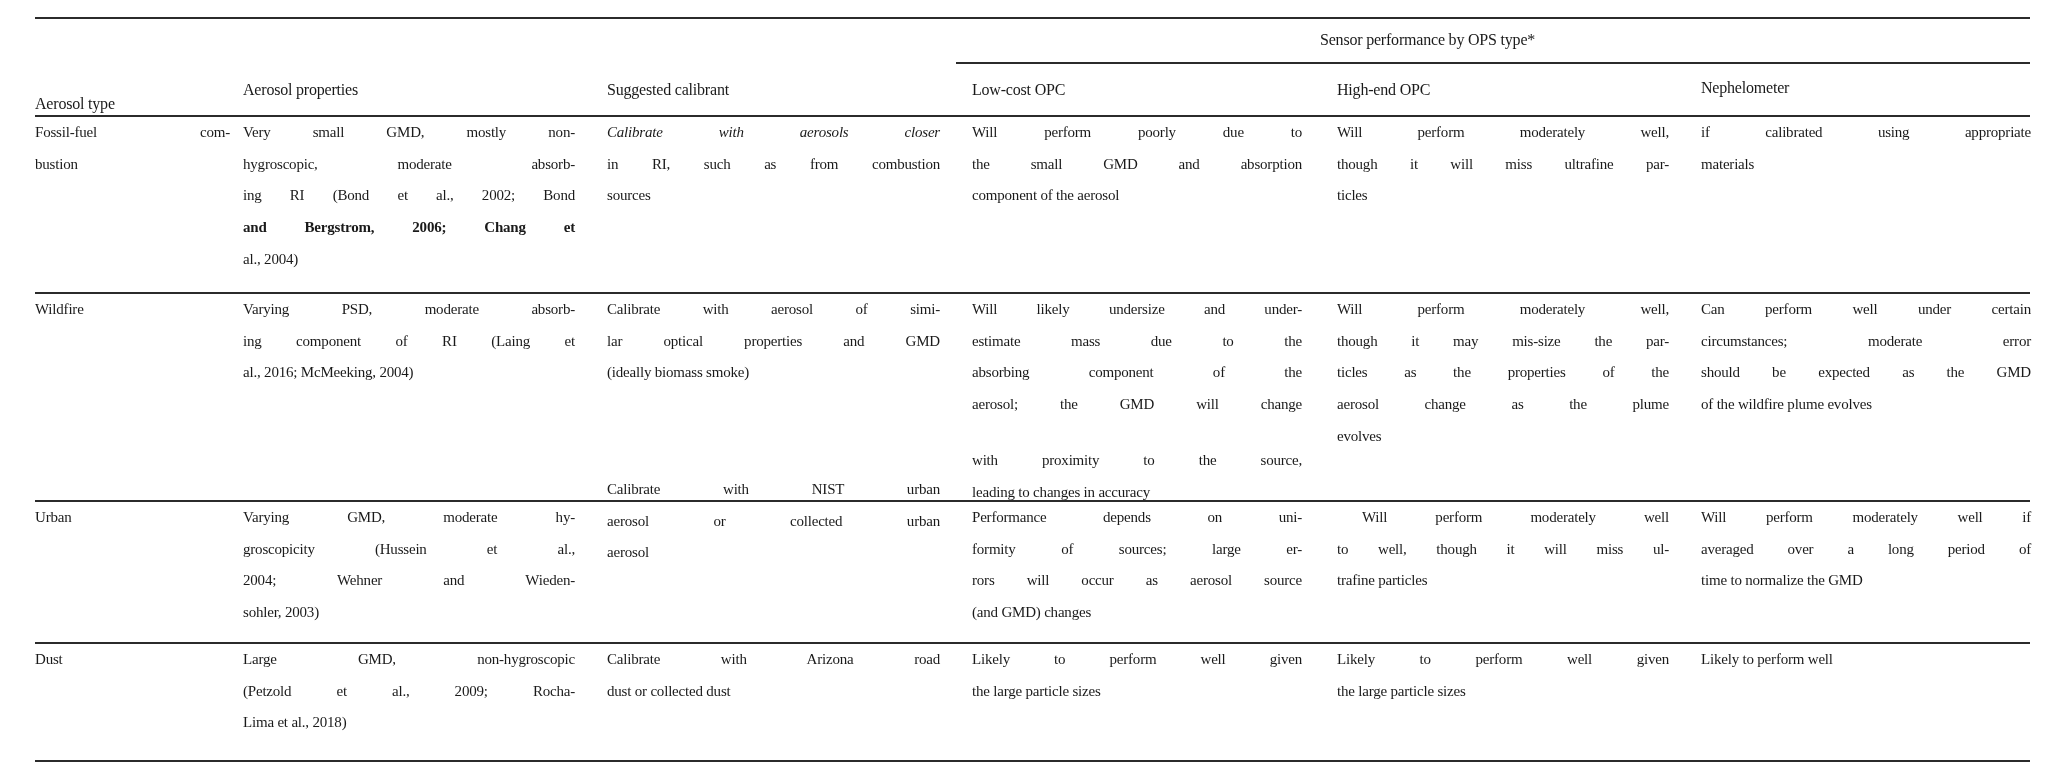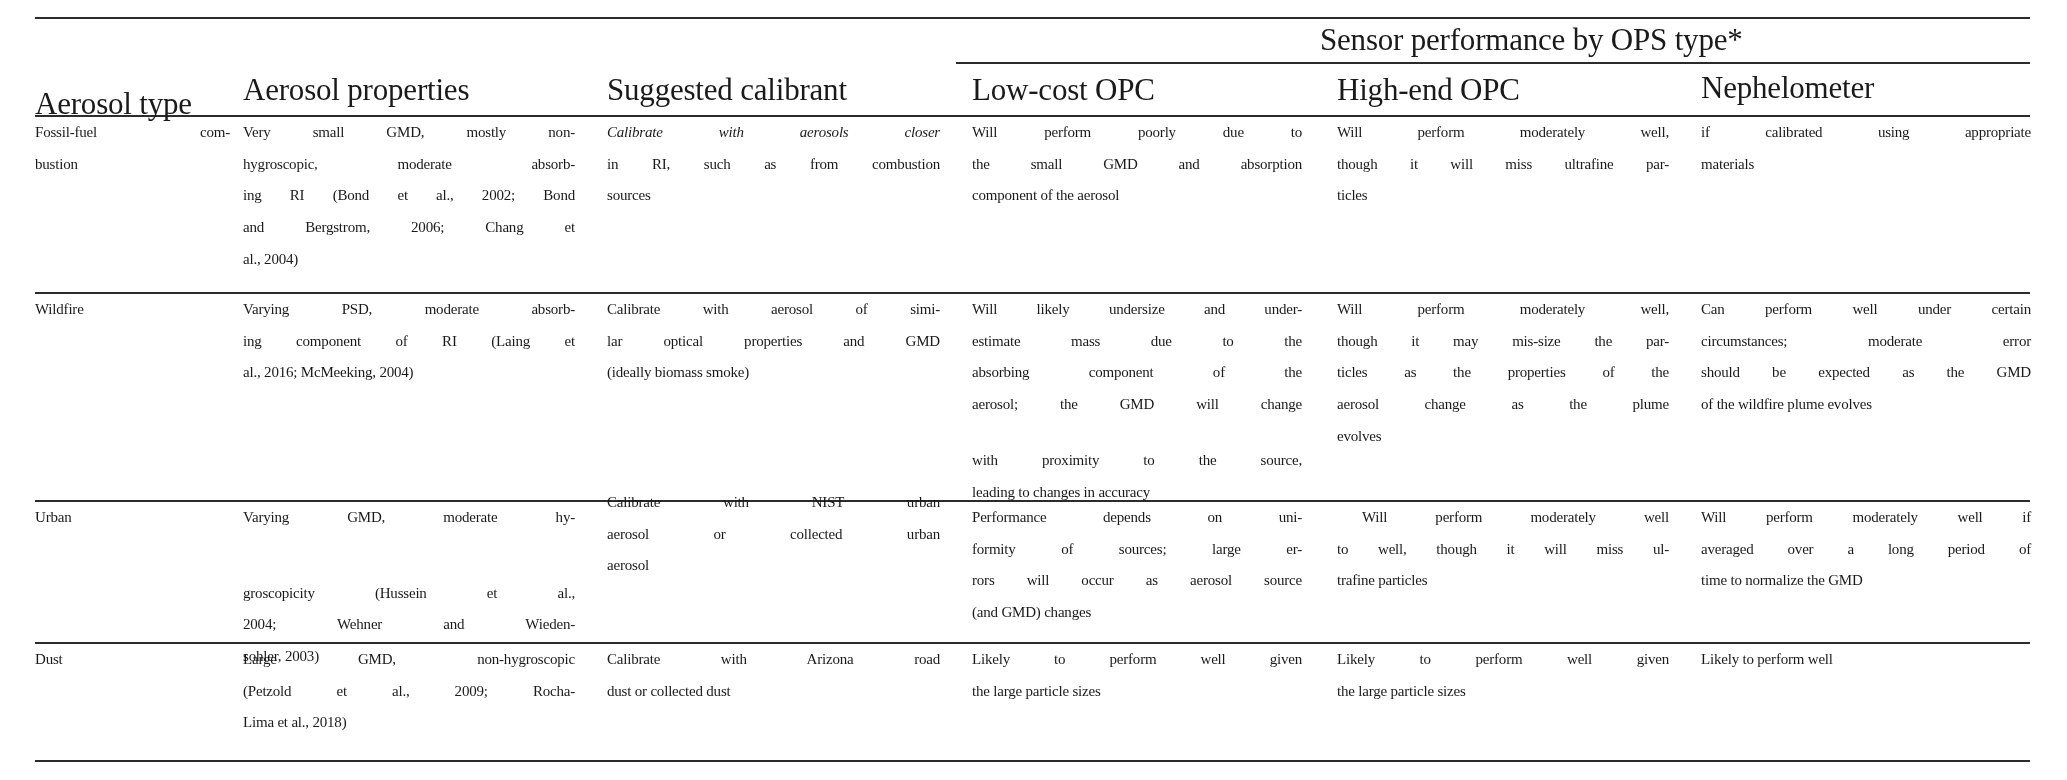--- a/index.html
+++ b/index.html
@@ -8,21 +8,21 @@
     font-family: "Liberation Serif", "DejaVu Serif", serif;
     color: #1a1a1a;
   }
   .rule { position: absolute; background: #2b2b2b; height: 2px; }
   .cell {
     position: absolute;
     font-size: 15px;
     line-height: 31.7px;
     letter-spacing: -0.2px;
   }
-  .hdr { position: absolute; font-size: 31px; line-height: 31.7px; letter-spacing: -0.2px; }
+  .hdr { position: absolute; font-size: 16px; line-height: 31.7px; letter-spacing: -0.2px; }
 </style>
 </head>
 <body>
 
 <div class="rule" style="left:35px; top:17px; width:1995px;"></div>
 <div class="rule" style="left:956px; top:62px; width:1074px; height:1.5px;"></div>
 <div class="rule" style="left:35px; top:115px; width:1995px; height:1.5px;"></div>
 <div class="rule" style="left:35px; top:292px; width:1995px; height:1.5px;"></div>
 <div class="rule" style="left:35px; top:500px; width:1995px; height:1.5px;"></div>
 <div class="rule" style="left:35px; top:642px; width:1995px; height:1.5px;"></div>
@@ -40,21 +40,21 @@
 <div id="body">
     <div>
       <div class="cell" style="left: 35px; top: 117px; width: 195px;">
         <div style="text-align: justify; text-align-last: justify;">Fossil-fuel com-</div>
         <div>bustion</div>
       </div>
       <div class="cell" style="left: 243px; top: 117px; width: 332px;">
         <div style="text-align: justify; text-align-last: justify;">Very small GMD, mostly non-</div>
         <div style="text-align: justify; text-align-last: justify;">hygroscopic, moderate absorb-</div>
         <div style="text-align: justify; text-align-last: justify;">ing RI (Bond et al., 2002; Bond</div>
-        <div style="text-align: justify; text-align-last: justify;">and Bergstrom, 2006; Chang et</div>
+        <div style="text-align: justify; text-align-last: justify; font-weight: bold;">and Bergstrom, 2006; Chang et</div>
         <div>al., 2004)</div>
       </div>
       <div class="cell" style="left: 607px; top: 117px; width: 333px;">
         <div style="text-align: justify; text-align-last: justify; font-style: italic;">Calibrate with aerosols closer</div>
         <div style="text-align: justify; text-align-last: justify;">in RI, such as from combustion</div>
         <div>sources</div>
       </div>
       <div class="cell" style="left: 972px; top: 117px; width: 330px;">
         <div style="text-align: justify; text-align-last: justify;">Will perform poorly due to</div>
         <div style="text-align: justify; text-align-last: justify;">the small GMD and absorption</div>
@@ -105,25 +105,25 @@
         <div style="text-align: justify; text-align-last: justify;">should be expected as the GMD</div>
         <div>of the wildfire plume evolves</div>
       </div>
     </div>
     <div>
       <div class="cell" style="left: 35px; top: 502px; width: 195px;">
         <div>Urban</div>
       </div>
       <div class="cell" style="left: 243px; top: 502px; width: 332px;">
         <div style="text-align: justify; text-align-last: justify;">Varying GMD, moderate hy-</div>
-        <div style="text-align: justify; text-align-last: justify; margin-top: 44px;">groscopicity (Hussein et al.,</div>
+        <div style="text-align: justify; text-align-last: justify;">groscopicity (Hussein et al.,</div>
         <div style="text-align: justify; text-align-last: justify;">2004; Wehner and Wieden-</div>
         <div>sohler, 2003)</div>
       </div>
-      <div class="cell" style="left: 607px; top: 487px; width: 333px;">
+      <div class="cell" style="left: 607px; top: 474px; width: 333px;">
         <div style="text-align: justify; text-align-last: justify;">Calibrate with NIST urban</div>
         <div style="text-align: justify; text-align-last: justify;">aerosol or collected urban</div>
         <div>aerosol</div>
       </div>
       <div class="cell" style="left: 972px; top: 502px; width: 330px;">
         <div style="text-align: justify; text-align-last: justify;">Performance depends on uni-</div>
         <div style="text-align: justify; text-align-last: justify;">formity of sources; large er-</div>
         <div style="text-align: justify; text-align-last: justify;">rors will occur as aerosol source</div>
         <div>(and GMD) changes</div>
       </div>

